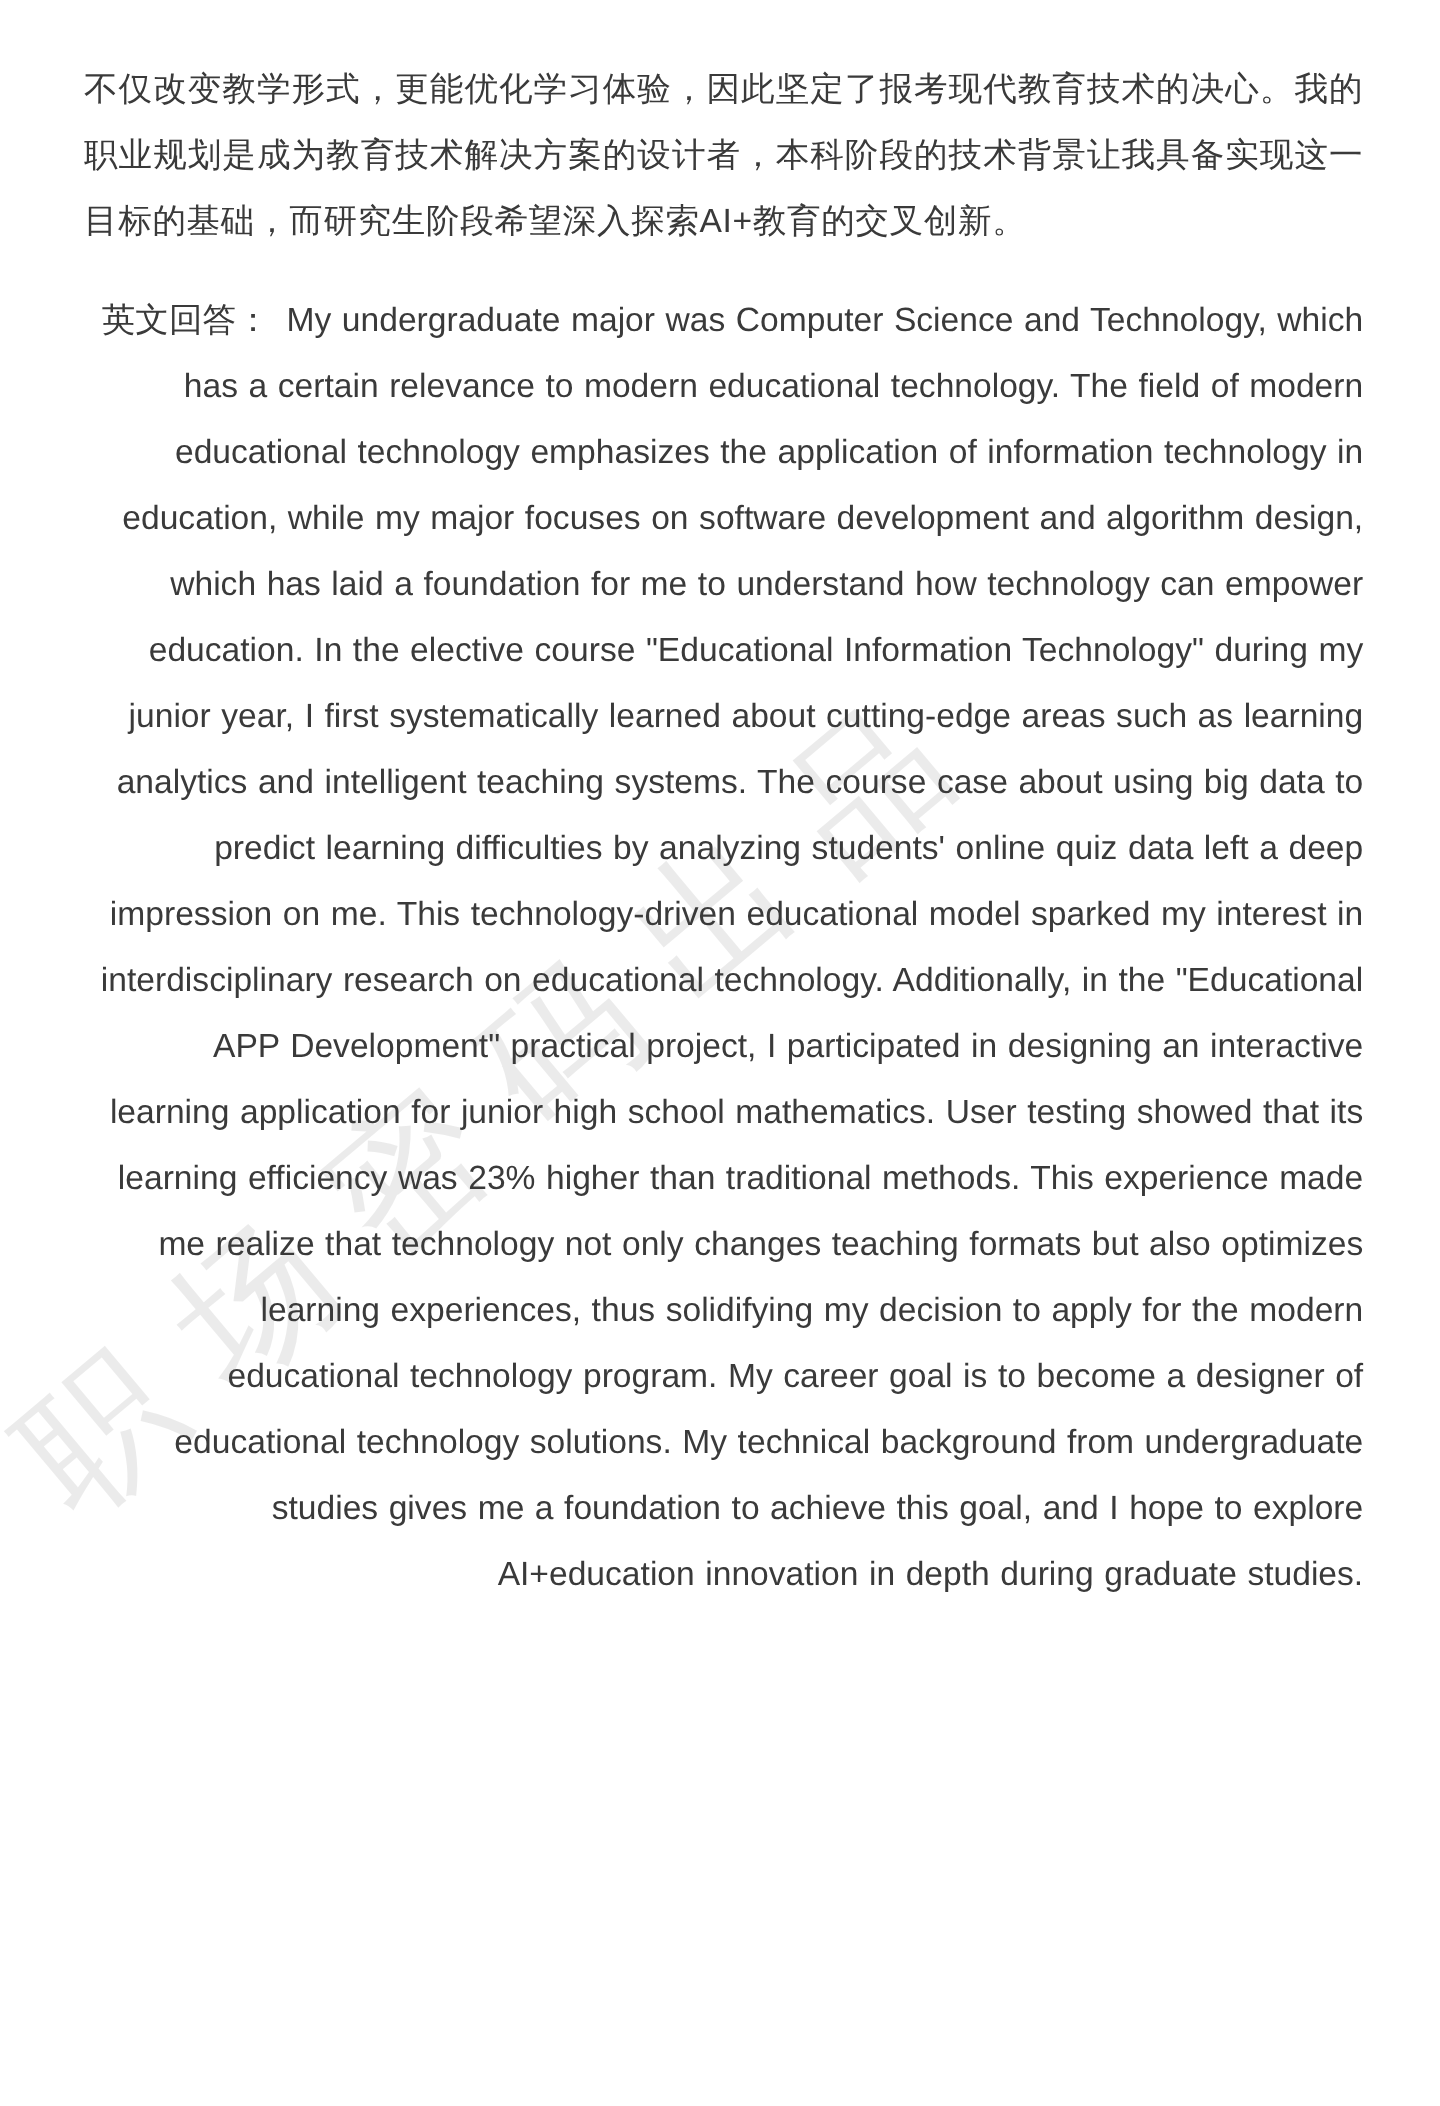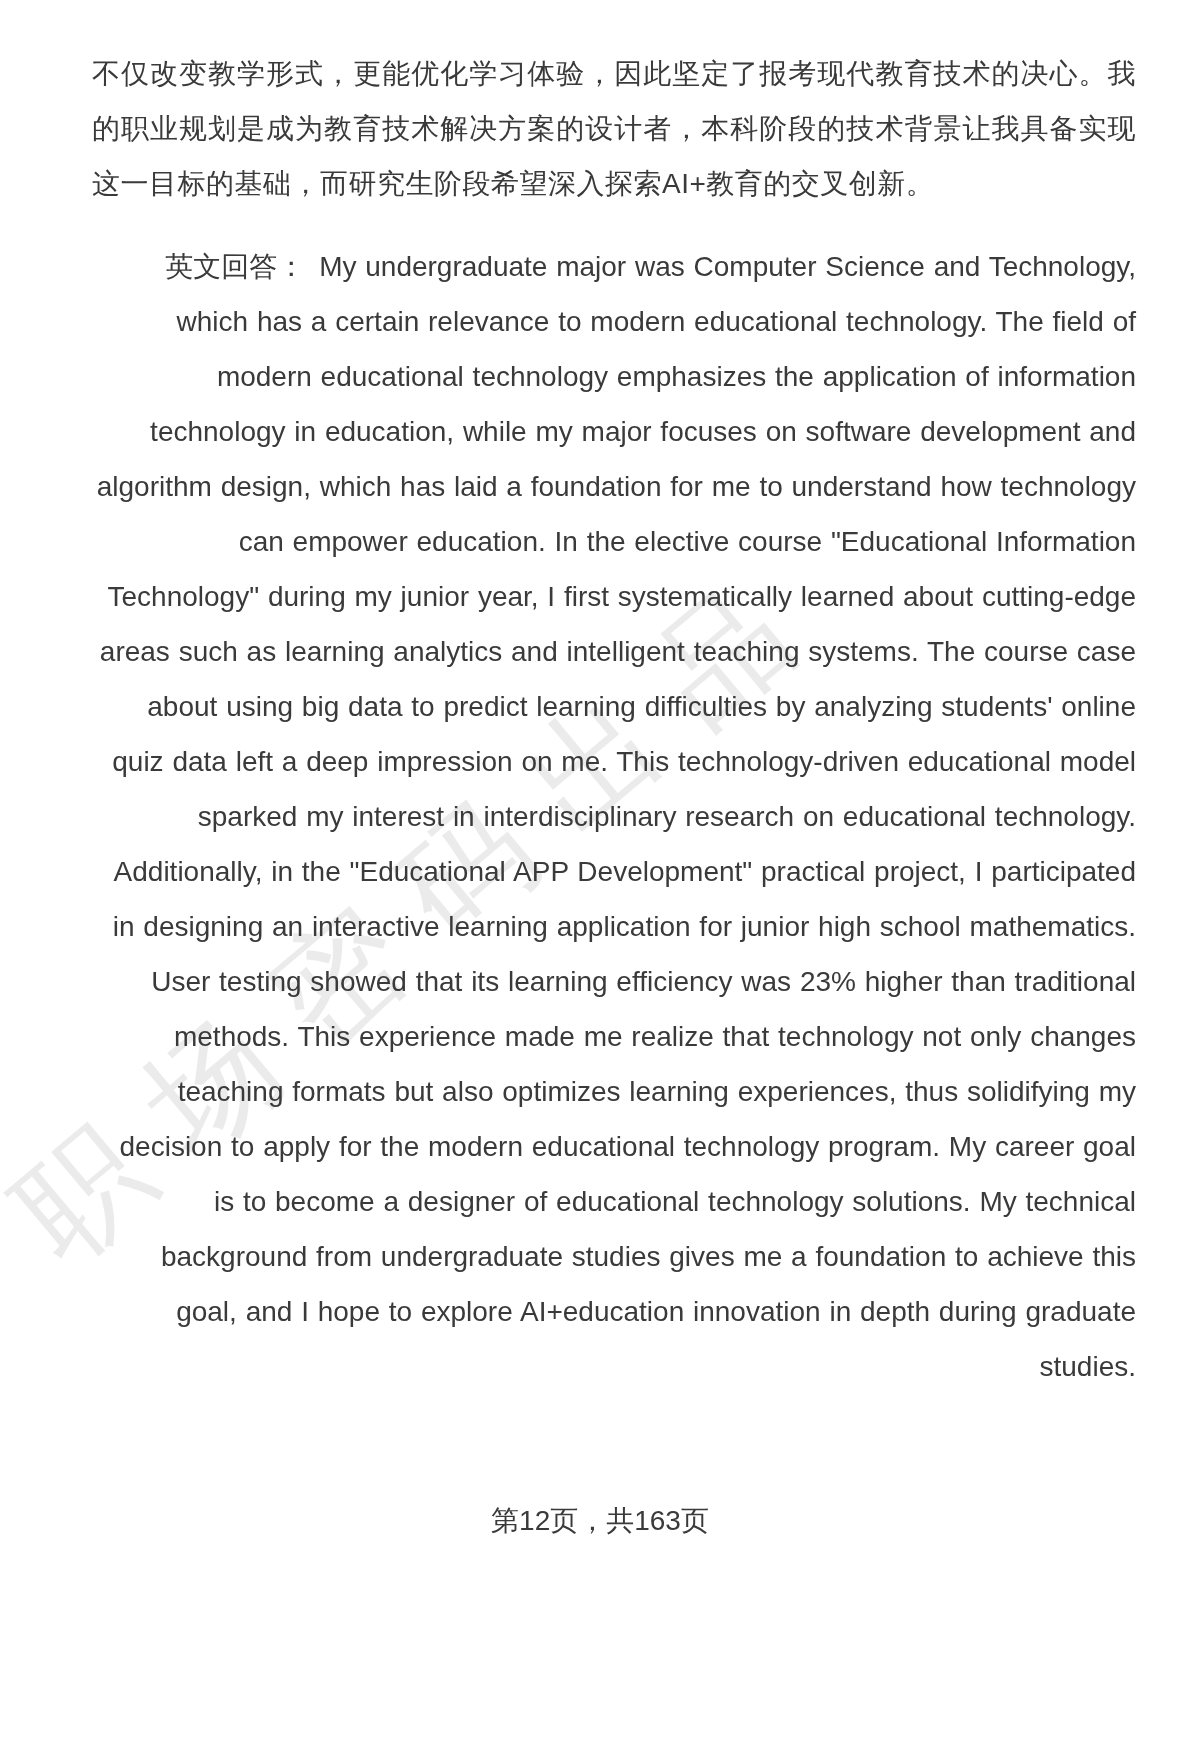--- a/index.html
+++ b/index.html
@@ -12,21 +12,21 @@
     width: 1200px;
     height: 1755px;
     background: #ffffff;
     overflow: hidden;
     font-family: "Liberation Sans", "DejaVu Sans", sans-serif;
     color: #3a3a3a;
   }
   .content {
     position: relative;
     z-index: 2;
-    padding: 46px 64px 0 92px;
+    padding: 46px 64px 0 70px;
     box-sizing: border-box;
   }
   .para {
     font-size: 28px;
     line-height: 55px;
     margin: 0 0 28px 0;
     text-align: right;
     word-spacing: 1px;
     white-space: pre-wrap;
   }
@@ -70,15 +70,14 @@
   <div class="watermark">职场密码出品</div>
 
   <div class="content">
 
     <p class="para cn">不仅改变教学形式，更能优化学习体验，因此坚定了报考现代教育技术的决心。我的职业规划是成为教育技术解决方案的设计者，本科阶段的技术背景让我具备实现这一目标的基础，而研究生阶段希望深入探索AI+教育的交叉创新。</p>
 
     <p class="para en"><span class="en-label">英文回答：</span><span>My undergraduate major was Computer Science and Technology, which has a certain relevance to modern educational technology. The field of modern educational technology emphasizes the application of information technology in education, while my major focuses on software development and algorithm design, which has laid a foundation for me to understand how technology can empower education. In the elective course "Educational Information Technology" during my junior year, I first systematically learned about cutting-edge areas such as learning analytics and intelligent teaching systems. The course case about using big data to predict learning difficulties by analyzing students' online quiz data left a deep impression on me. This technology-driven educational model sparked my interest in interdisciplinary research on educational technology. Additionally, in the "Educational APP Development" practical project, I participated in designing an interactive learning application for junior high school mathematics. User testing showed that its learning efficiency was 23% higher than traditional methods. This experience made me realize that technology not only changes teaching formats but also optimizes learning experiences, thus solidifying my decision to apply for the modern educational technology program. My career goal is to become a designer of educational technology solutions. My technical background from undergraduate studies gives me a foundation to achieve this goal, and I hope to explore AI+education innovation in depth during graduate studies.</span></p>
 
   </div>
 
-  <div class="footer">第12页，共163页</div>
 
 </div>
 
 </body></html>

